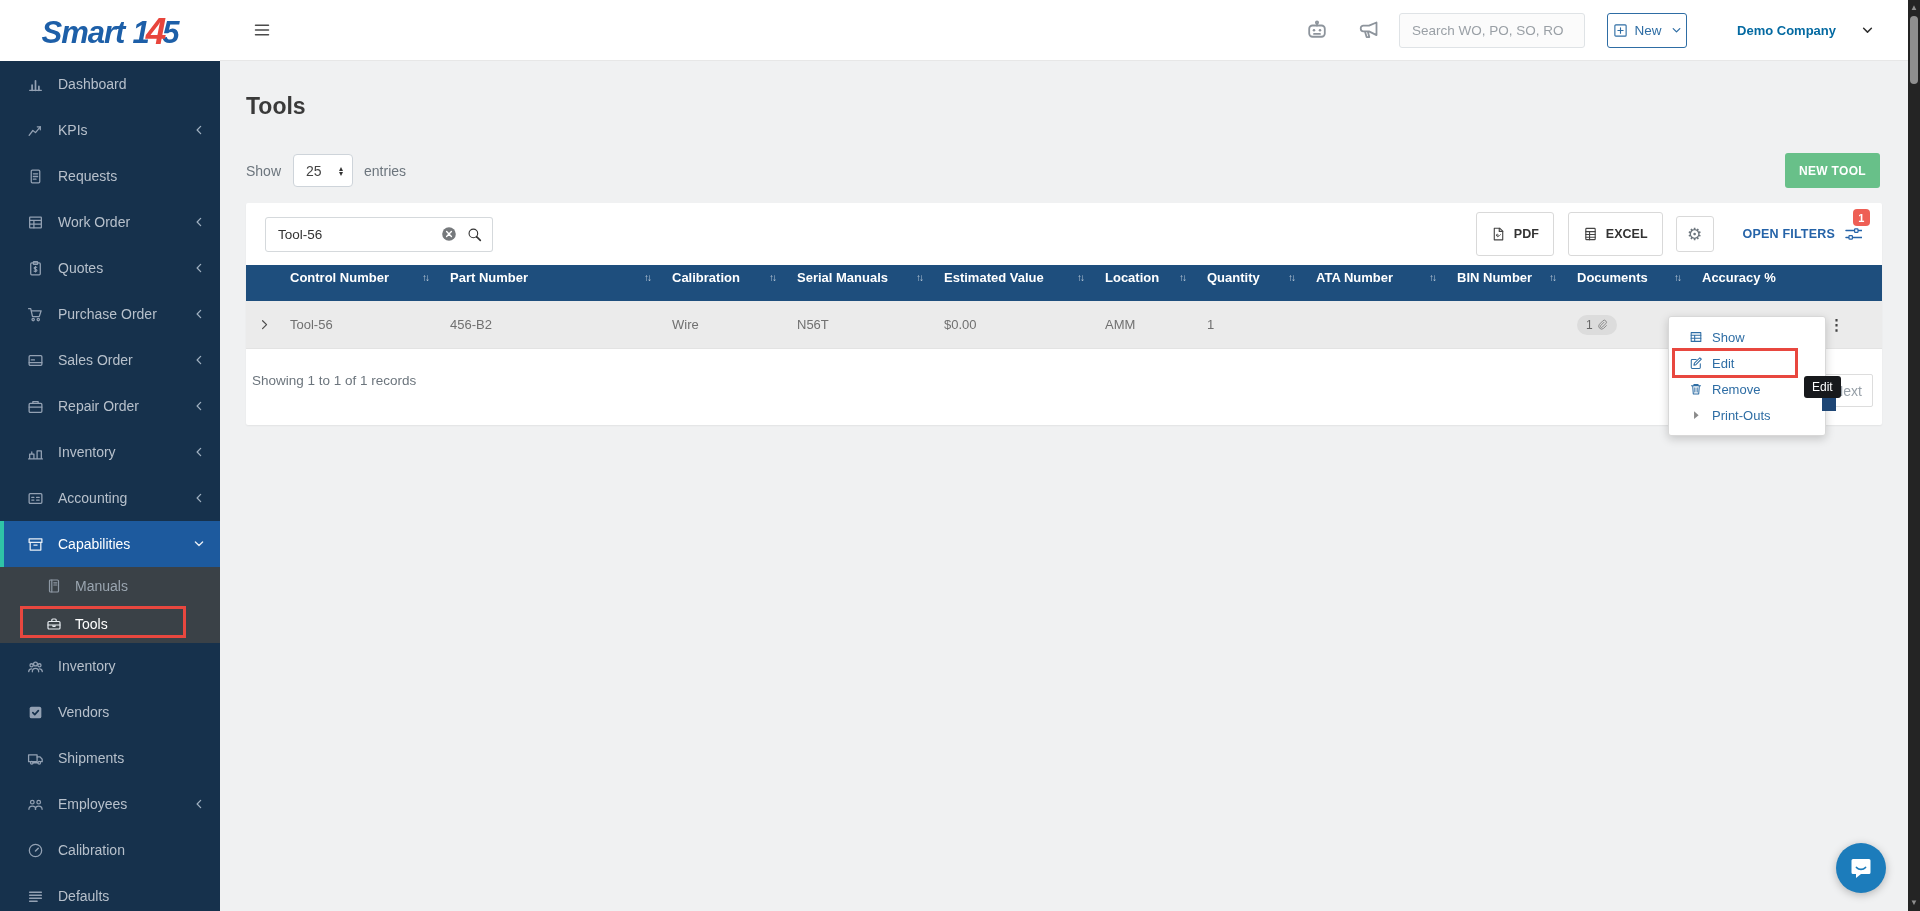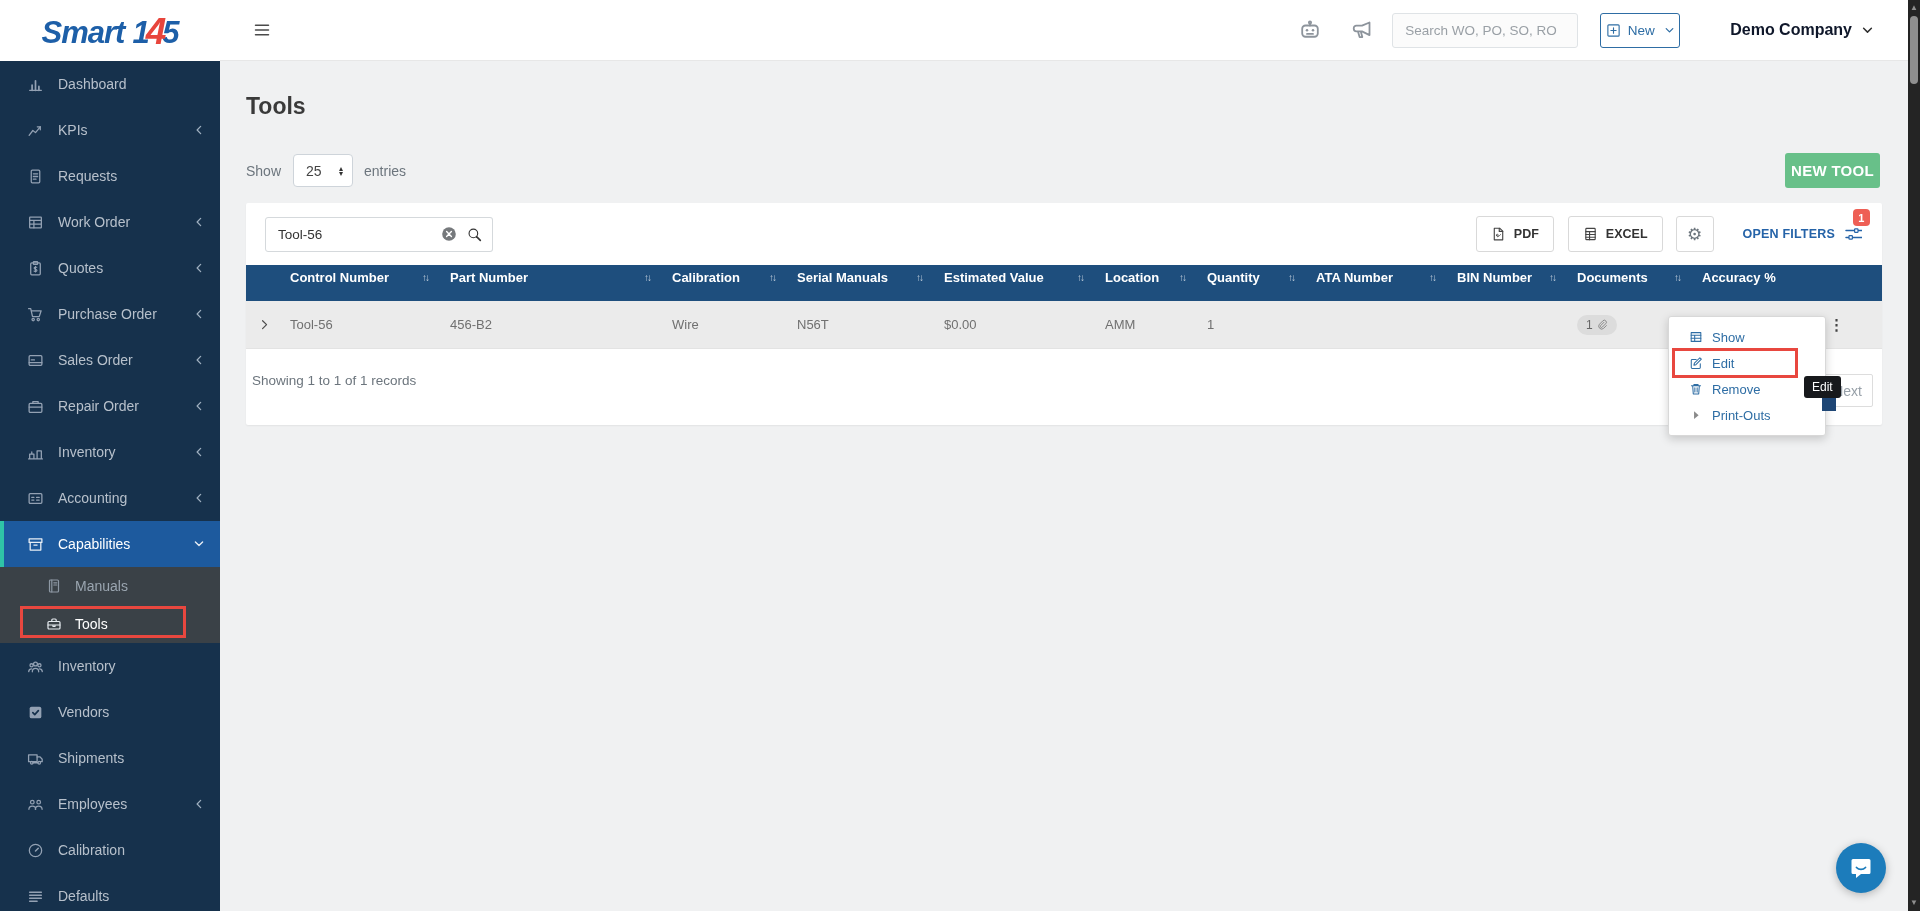--- a/index.html
+++ b/index.html
@@ -36,40 +36,40 @@
   .tb-spacer { flex:1; }
   .tb-ic { width:24px; height:24px; color:#8d949c; cursor:pointer; }
   .tb-ic svg { width:24px; height:24px; }
   .tb-robot { margin-right:28px; }
   .tb-mega { margin-right:18px; }
   .tb-search { width:186px; height:35px; border:1px solid #dfe3e6; border-radius:3px; background:#fbfbfb; padding:0 12px; font-size:13.5px; color:#555; margin-right:22px; font-family:Liberation Sans, sans-serif; }
   .tb-search::placeholder { color:#9aa0a6; }
   .new-btn { width:80px; height:35px; border:1px solid var(--blue,#2e6da4); border-radius:3px; background:#fff; color:var(--blue,#2e6da4); display:flex; align-items:center; justify-content:center; gap:7px; font-size:13.5px; cursor:pointer; margin-right:50px; }
   .new-btn .i16 { width:15px; height:15px; } .new-btn .i16 svg{ width:15px; height:15px; }
   .new-btn .i10 { width:11px; height:11px; margin-left:2px; } .new-btn .i10 svg{ width:11px; height:11px; }
-  .company { display:flex; align-items:center; gap:9px; font-size:16px; font-weight:bold; color:#0f172a; cursor:pointer; }
+  .company { display:flex; align-items:center; gap:25px; font-size:13px; font-weight:bold; color:#0369a1; cursor:pointer; }
   .company .i12 { width:13px; height:13px; color:#2f2f2f; } .company .i12 svg{ width:13px; height:13px; stroke-width:2.2; }
 
   
   .main { position:absolute; left:220px; top:61px; right:12px; bottom:0; background:#f0f1f2; }
   .page-title { margin:32px 0 0 26px; font-size:23px; font-weight:bold; color:#3a3a3a; }
   .controls { position:relative; margin:33px 26px 0 26px; height:35px; display:flex; align-items:center; color:#6c757d; font-size:14px; }
   .page-size { width:60px; height:33px; border:1px solid #ced4da; border-radius:4px; background:#fff; display:flex; align-items:center; justify-content:space-between; padding:0 9px 0 12px; margin:0 11px 0 12px; color:#444; cursor:pointer;text-align:center; }
   .updown { display:flex; flex-direction:column; line-height:5px; font-size:8px; color:#333; }
-  .new-tool-btn { position:absolute; right:2px; top:0; width:95px; height:35px; background:var(--green,#68c089); color:#fff; font-size:15px; font-weight:bold; border:none; border-radius:3px; letter-spacing:.3px; cursor:pointer; }
+  .new-tool-btn { position:absolute; right:2px; top:0; width:95px; height:35px; background:var(--green,#68c089); color:#fff; font-size:12px; font-weight:bold; border:none; border-radius:3px; letter-spacing:.3px; cursor:pointer; }
 
   .card { position:relative; margin:15px 26px 0 26px; height:222px; background:#fff; border-radius:2px; box-shadow:0 1px 2px rgba(0,0,0,.06); }
   .card-toolbar { position:absolute; top:0; left:0; right:0; height:62px; display:flex; align-items:center; padding:0 20px 0 19px; }
   .tbl-search { width:202px; height:35px; border:1px solid #d5d9dc; border-radius:3px 0 0 3px; padding:0 30px 0 12px; font-size:13.5px; color:#333; font-family:"Liberation Sans",sans-serif; }
   .clear-ic { position:relative; left:-26px; width:16px; height:16px; cursor:pointer; }
   .clear-ic svg { width:16px; height:16px; }
   .srch-btn { position:relative; left:-26px; width:36px; height:35px; border:1px solid #d5d9dc; border-left:none; border-radius:0 3px 3px 0; background:#fff; display:flex; align-items:center; justify-content:center; color:#333; cursor:pointer; }
   .srch-btn svg { width:15px; height:15px; }
   .ct-right { margin-left:auto; display:flex; align-items:center; }
-  .file-btn { height:36px; border:1px solid #d9d9d9; border-radius:3px; background:#fff; display:flex; align-items:center; gap:8px; padding:0 14px; font-size:12.5px; font-weight:bold; color:#333; cursor:pointer; }
+  .file-btn { height:44px; border:1px solid #d9d9d9; border-radius:3px; background:#fff; display:flex; align-items:center; gap:8px; padding:0 14px; font-size:12.5px; font-weight:bold; color:#333; cursor:pointer; }
   .file-btn .i16 { width:15px; height:16px; color:#444; } .file-btn .i16 svg{ width:15px; height:16px; }
   .btn-pdf { margin-right:14px; } .btn-excel { margin-right:13px; }
   .gear-btn { width:38px; height:36px; border:1px solid #d9d9d9; border-radius:3px; background:#fff; color:#6c757d; font-size:17px; display:flex; align-items:center; justify-content:center; cursor:pointer; margin-right:29px; }
   .open-filters { position:relative; display:flex; align-items:center; gap:9px; color:#2563a8; font-size:12.5px; font-weight:bold; cursor:pointer; letter-spacing:.2px; }
   .open-filters .i18 { width:18px; height:16px; color:#2563a8; } .open-filters .i18 svg{ width:18px; height:16px; }
   .filters-badge { position:absolute; right:-8px; top:-17px; min-width:17px; height:17px; background:var(--badge-red,#ee5f55); color:#fff; border-radius:4px; font-size:11px; font-weight:bold; display:flex; align-items:center; justify-content:center; padding:0 4px; }
 
   
   .tgrid { display:grid; grid-template-columns:36px 160px 222px 125px 147px 161px 102px 109px 141px 120px 125px 1fr; }
   .t-head { position:absolute; top:62px; left:0; right:0; height:36px; background:var(--thead,#1e4e7d); color:#fff; }

